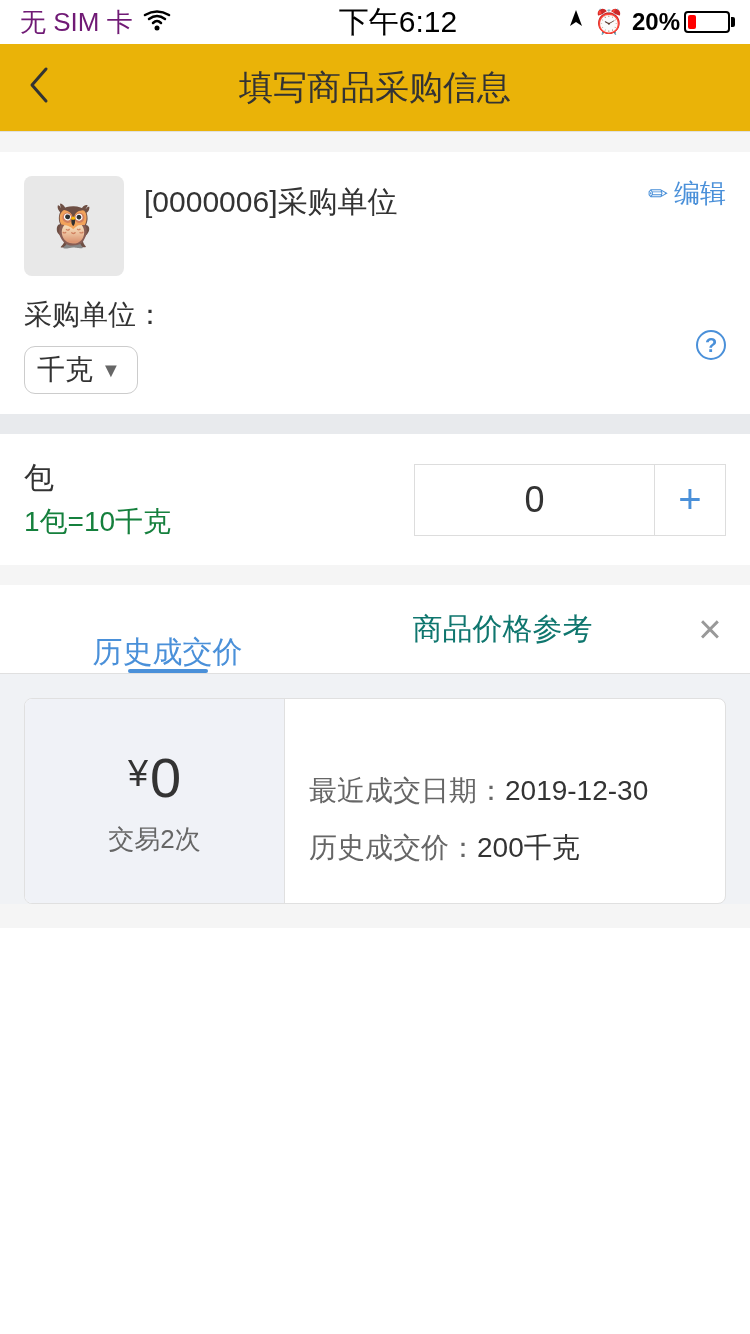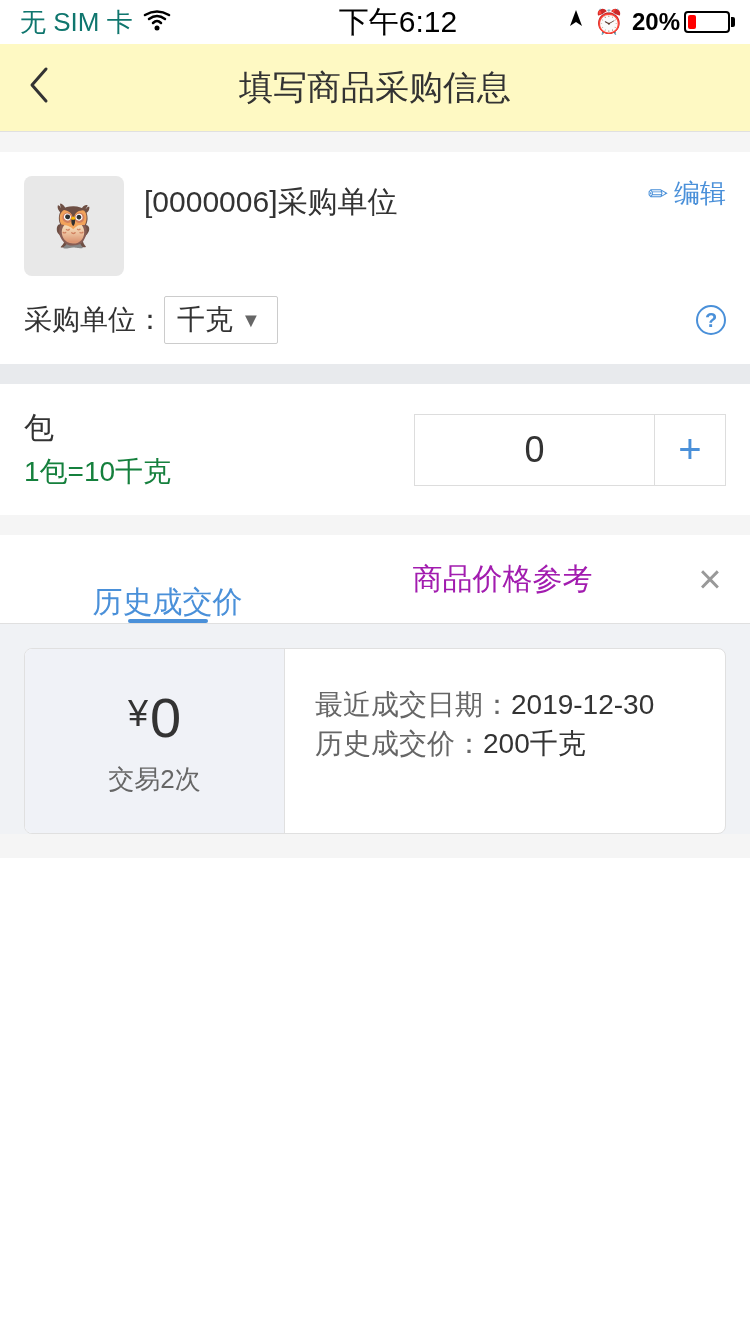--- a/index.html
+++ b/index.html
@@ -20,21 +20,21 @@
       align-items: center;
       justify-content: space-between;
       padding: 0 20px;
       font-size: 28px;
     }
     .status-left {
       display: flex;
       align-items: center;
       gap: 10px;
       font-size: 26px;
-      color: #0f766e;
+      color: #701a75;
     }
     .status-center {
       font-size: 30px;
       font-weight: 500;
       color: #000;
       position: absolute;
       left: 50%;
       transform: translateX(-50%);
       margin-left: 23px;
     }
@@ -75,21 +75,21 @@
     .battery-fill {
       width: 20%;
       height: 100%;
       background: #f00;
       border-radius: 2px;
     }
 
     
     .nav-bar {
       height: 88px;
-      background: #fef9c3;
+      background: #eab308;
       display: flex;
       align-items: center;
       padding: 0 24px;
       border-bottom: 1px solid #e0e0e0;
       position: relative;
     }
     .nav-back {
       font-size: 40px;
       color: #333;
       cursor: pointer;
@@ -166,21 +166,21 @@
       margin-top: 8px;
     }
     .unit-label {
       font-size: 28px;
       color: #333;
     }
     .unit-select {
       display: inline-flex;
       align-items: center;
       border: 1px solid #ccc;
-      border-radius: 2px;
+      border-radius: 11px;
       padding: 4px 16px 4px 12px;
       font-size: 28px;
       color: #333;
       background: #fff;
       gap: 8px;
     }
     .select-arrow {
       font-size: 20px;
       color: #666;
     }
@@ -277,21 +277,21 @@
       position: relative;
     }
     .tab-item {
       flex: 1;
       height: 88px;
       display: flex;
       flex-direction: column;
       align-items: center;
       justify-content: center;
       font-size: 30px;
-      color: #a21caf;
+      color: #0f766e;
       cursor: pointer;
       position: relative;
     }
     .tab-item.active {
       color: #4a90d9;
       justify-content: flex-end;
     }
     .tab-underline {
       position: absolute;
       bottom: 0;
@@ -343,23 +343,25 @@
       margin-top: 8px;
       margin-right: 2px;
     }
     .history-count {
       font-size: 26px;
       color: #666;
       margin-top: 12px;
     }
     .history-right {
       flex: 1;
-      padding: 36px 30px;
+      padding: 36px 24px;
       display: flex;
       flex-direction: column;
+      gap: 18px;
+      margin-top: 36px;
     }
     .history-detail-row {
       font-size: 28px;
       color: #333;
       line-height: 1.4;
     }
     .detail-label {
       color: #666;
     }
 
@@ -423,21 +425,21 @@
         </div>
       </div>
     </div>
     <div class="edit-btn">
       <span class="edit-icon">✏</span>
       <span>编辑</span>
     </div>
   </div>
 
   <div class="product-footer">
-    <div style="display:flex; align-items:center; ">
+    <div style="display:flex; align-items:flex-start; gap:12px;flex-direction:column;">
       <span class="unit-label">采购单位：</span>
       <div class="unit-select">
         <span>千克</span>
         <span class="select-arrow">▼</span>
       </div>
     </div>
     <div class="price-ref">
       <div class="info-circle">?</div>
     </div>
   </div>

